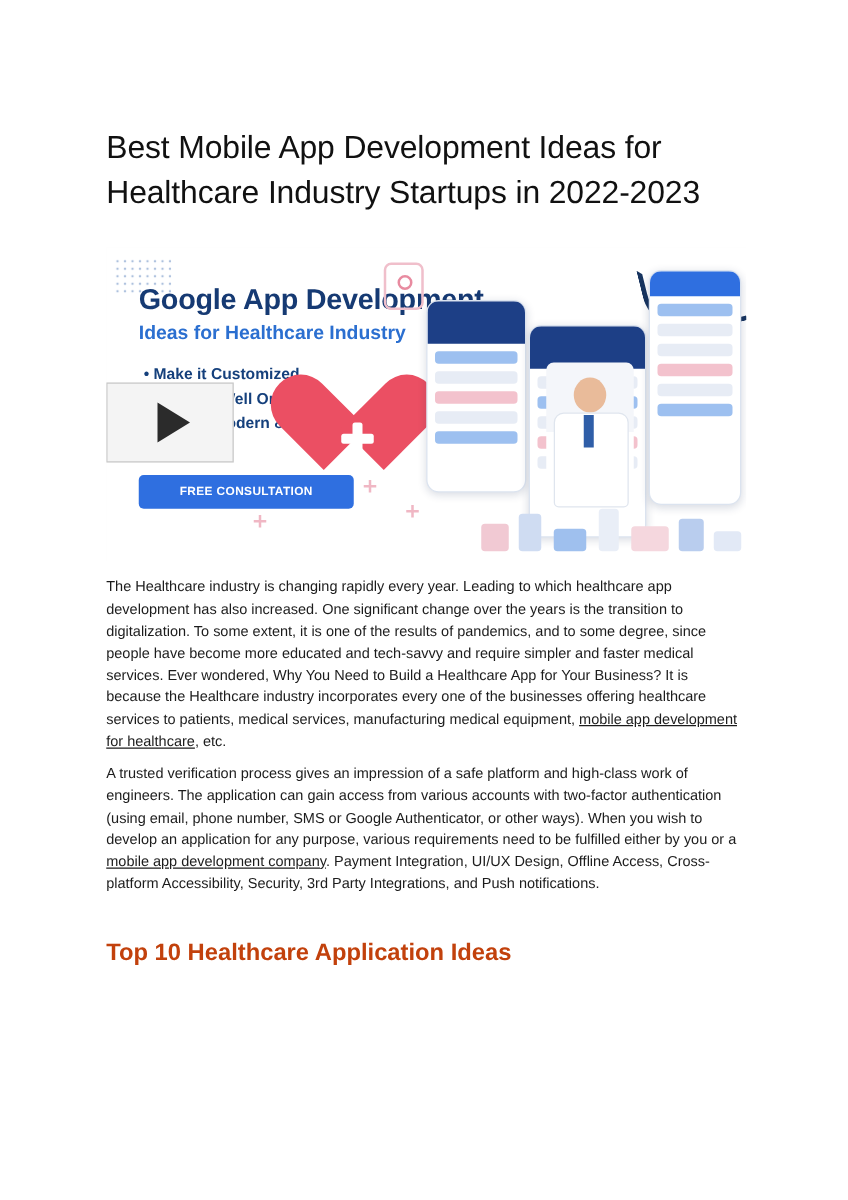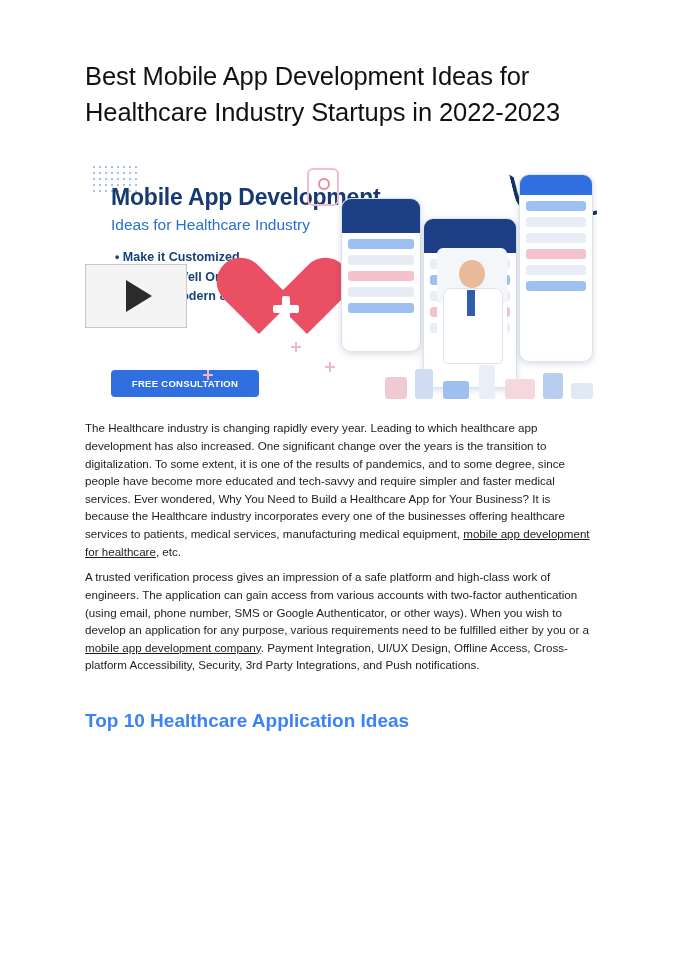--- a/index.html
+++ b/index.html
@@ -13,21 +13,21 @@
     font-family: "Liberation Sans", sans-serif;
     color: #1a1a1a;
     overflow: hidden;
   }
   .page {
     position: relative;
     width: 678px;
     height: 960px;
     background: #ffffff;
     box-sizing: border-box;
-    padding: 58px 85px 0 85px;
+    padding: 100px 85px 0 85px;
   }
   .doc-title {
     font-size: 25.5px;
     line-height: 1.42;
     font-weight: 400;
     color: #111111;
     letter-spacing: -0.1px;
     margin: 0 0 26px 0;
   }
   .hero {
@@ -61,52 +61,51 @@
     font-size: 23px;
     font-weight: bold;
     color: #163a73;
     letter-spacing: -0.2px;
   }
   .hero-h2 {
     position: absolute;
     left: 26px;
     top: 60px;
     font-size: 15.5px;
-    font-weight: normal;
+    font-weight: bold;
     color: #2b6fd0;
   }
   .hero-bullets {
     position: absolute;
     left: 30px;
     top: 92px;
     font-size: 12.5px;
     font-weight: bold;
     color: #15407c;
     line-height: 1.55;
   }
   .hero-bullets div::before {
     content: "• ";
     color: #15407c;
   }
   .hero-cta {
     position: absolute;
     left: 26px;
     top: 182px;
-    width: 148px;
+    width: 172px;
     height: 27px;
     background: #2f6fe0;
     border-radius: 4px;
     color: #ffffff;
     font-size: 9.5px;
     font-weight: bold;
     letter-spacing: 0.3px;
     display: flex;
     align-items: center;
     justify-content: center;
-    margin-top: 32px;
   }
   .heart {
     position: absolute;
     left: 150px;
     top: 96px;
     width: 96px;
     height: 86px;
   }
   .heart::before, .heart::after {
     content: "";
@@ -278,36 +277,36 @@
     margin: 4px 0 8px 0;
     text-align: left;
   }
   .body-text a {
     color: #1c1c1c;
     text-decoration: underline;
   }
   .section-heading {
     font-size: 19px;
     font-weight: bold;
-    color: #3b82f6;
+    color: #c2410c;
     margin: 36px 0 16px 0;
   }
 </style>
 </head>
 <body>
 
 <div class="page">
 
   <h1 class="doc-title">Best Mobile  App Development Ideas for Healthcare Industry Startups in 2022-2023</h1>
 
   <div class="hero">
     <div class="hero-bg"></div>
     <div class="dots"></div>
 
-    <div class="hero-h1">Mobile App Development</div>
+    <div class="hero-h1">Google App Development</div>
     <div class="hero-h2">Ideas for Healthcare Industry</div>
 
     <div class="hero-bullets">
       <div>Make it Customized</div>
       <div>Group &amp; Well Organize</div>
       <div>Simple, Modern &amp; Stylish</div>
     </div>
 
     <div class="hero-cta">FREE CONSULTATION</div>
 

